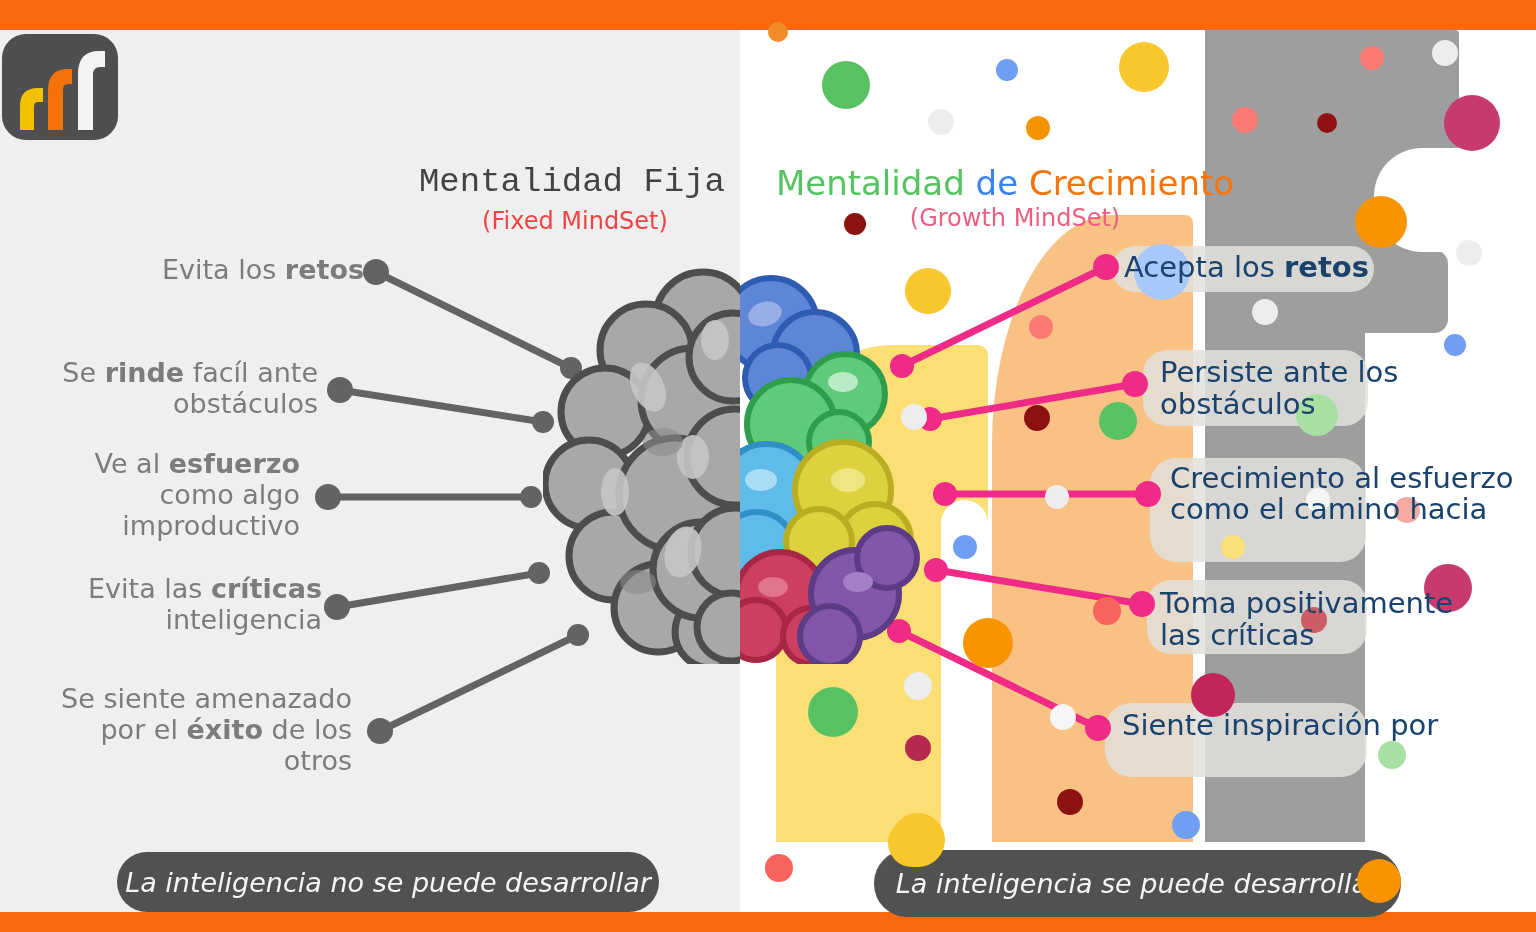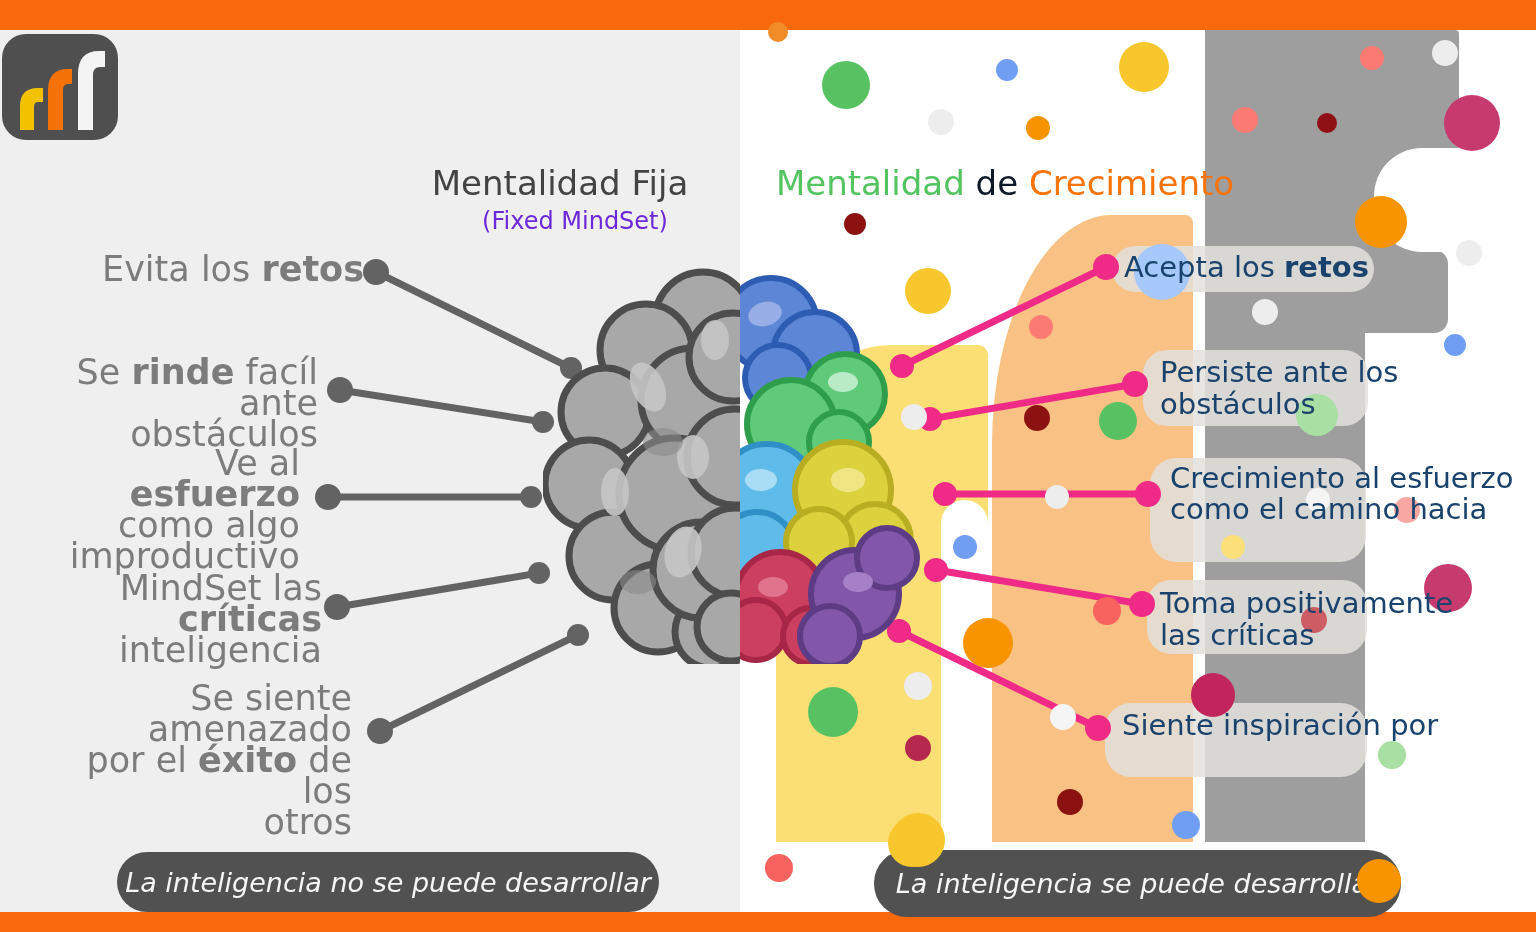--- a/index.html
+++ b/index.html
@@ -31,27 +31,27 @@
   .p3{left:1150px;top:458px;width:216px;height:104px;border-radius:26px;}
   .p4{left:1147px;top:580px;width:220px;height:74px;border-radius:24px;}
   .p5{left:1105px;top:703px;width:262px;height:74px;border-radius:26px;}
   
   .banner{background:#515151;color:#f5f5f5;font-style:italic;font-size:27px;
           display:flex;align-items:center;justify-content:center;}
   .banner-fixed{left:117px;top:852px;width:542px;height:60px;border-radius:30px;}
   .banner-growth{left:874px;top:850px;width:527px;height:67px;border-radius:33px;}
   
   .title{font-size:34px;color:#434343;text-align:center;}
-  .title-fixed{left:340px;top:163px;width:440px;}
+  .title-fixed{left:352px;top:163px;width:440px;font-family:Liberation Mono, monospace;}
   .title-growth{left:745px;top:163px;width:520px;}
   .subtitle{font-size:24px;text-align:center;}
-  .sub-fixed{left:355px;top:207px;width:440px;color:#6d28d9;}
+  .sub-fixed{left:355px;top:207px;width:440px;color:#ef4444;}
   .sub-growth{left:830px;top:204px;width:370px;color:#ec5f80;}
   
-  .fitem{color:#7c7c7c;font-size:35px;line-height:31px;text-align:right;}
+  .fitem{color:#7c7c7c;font-size:27px;line-height:31px;text-align:right;}
   .gitem{color:#19426d;font-size:29px;line-height:32px;text-align:left;}
   .fitem .b,.gitem .b{font-weight:700;}
   .f1{left:64px;top:254px;width:300px;}
   .f2{left:38px;top:357px;width:280px;}
   .f3{left:40px;top:448px;width:260px;}
   .f4{left:42px;top:573px;width:280px;}
   .f5{left:52px;top:683px;width:300px;}
   .g1{left:1124px;top:251px;width:380px;}
   .g2{left:1160px;top:356px;width:360px;}
   .g3{left:1170px;top:463px;width:360px;line-height:31px;}
@@ -242,36 +242,37 @@
         <circle cx="312" cy="342" r="44"></circle>
           <circle cx="344" cy="306" r="30"></circle>
           <circle cx="287" cy="384" r="30"></circle>
       </g>
       <ellipse cx="315" cy="330" rx="15" ry="10" fill="#a57fc7"></ellipse>
     </g>
   </svg>
 
   <div class="abs title title-fixed">Mentalidad Fija</div>
   <div class="abs subtitle sub-fixed">(Fixed MindSet)</div>
-  <div class="abs title title-growth"><span style="color: rgb(83, 196, 95);">Mentalidad </span><span style="color: #0f172a;">de </span><span style="color: rgb(247, 116, 12);">Crecimiento</span></div>
+  <div class="abs title title-growth"><span style="color: rgb(83, 196, 95);">Mentalidad </span><span style="color: #3b82f6;">de </span><span style="color: rgb(247, 116, 12);">Crecimiento</span></div>
+  <div class="abs subtitle sub-growth">(Growth MindSet)</div>
 
   <div class="abs fitem f1">
       <div><span>Evita los </span><span class="b">retos</span></div>
     </div>
   <div class="abs fitem f2">
       <div><span>Se </span><span class="b">rinde</span><span> facíl ante</span></div>
       <div><span>obstáculos</span></div>
     </div>
   <div class="abs fitem f3">
       <div><span>Ve al </span><span class="b">esfuerzo</span></div>
       <div><span>como algo</span></div>
       <div><span>improductivo</span></div>
     </div>
   <div class="abs fitem f4">
-      <div><span>MindSet las </span><span class="b">críticas</span></div>
+      <div><span>Evita las </span><span class="b">críticas</span></div>
       <div><span>inteligencia</span></div>
     </div>
   <div class="abs gitem g1">
       <div><span>Acepta los </span><span class="b">retos</span></div>
     </div>
 
   <div class="abs fitem f5">
       <div><span>Se siente amenazado</span></div>
       <div><span>por el </span><span class="b">éxito</span><span> de los</span></div>
       <div><span>otros</span></div>

